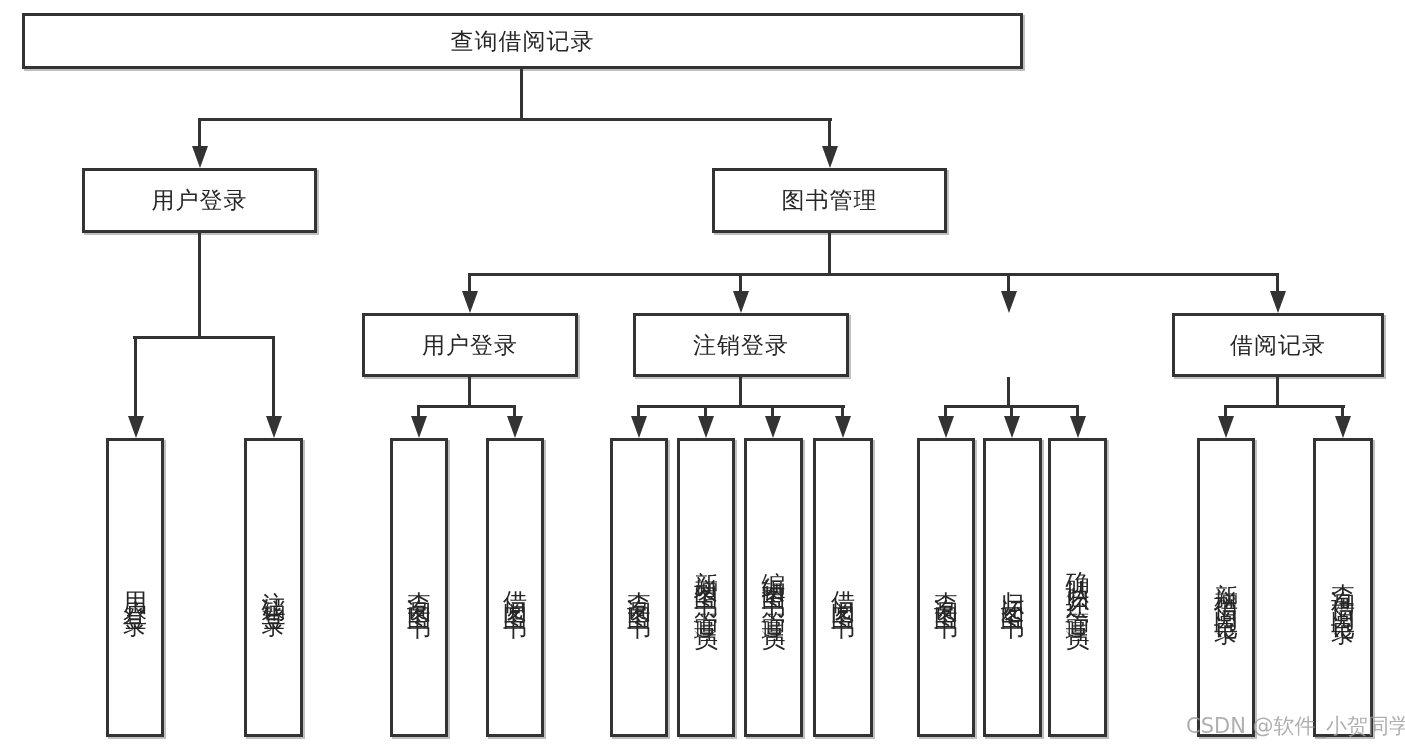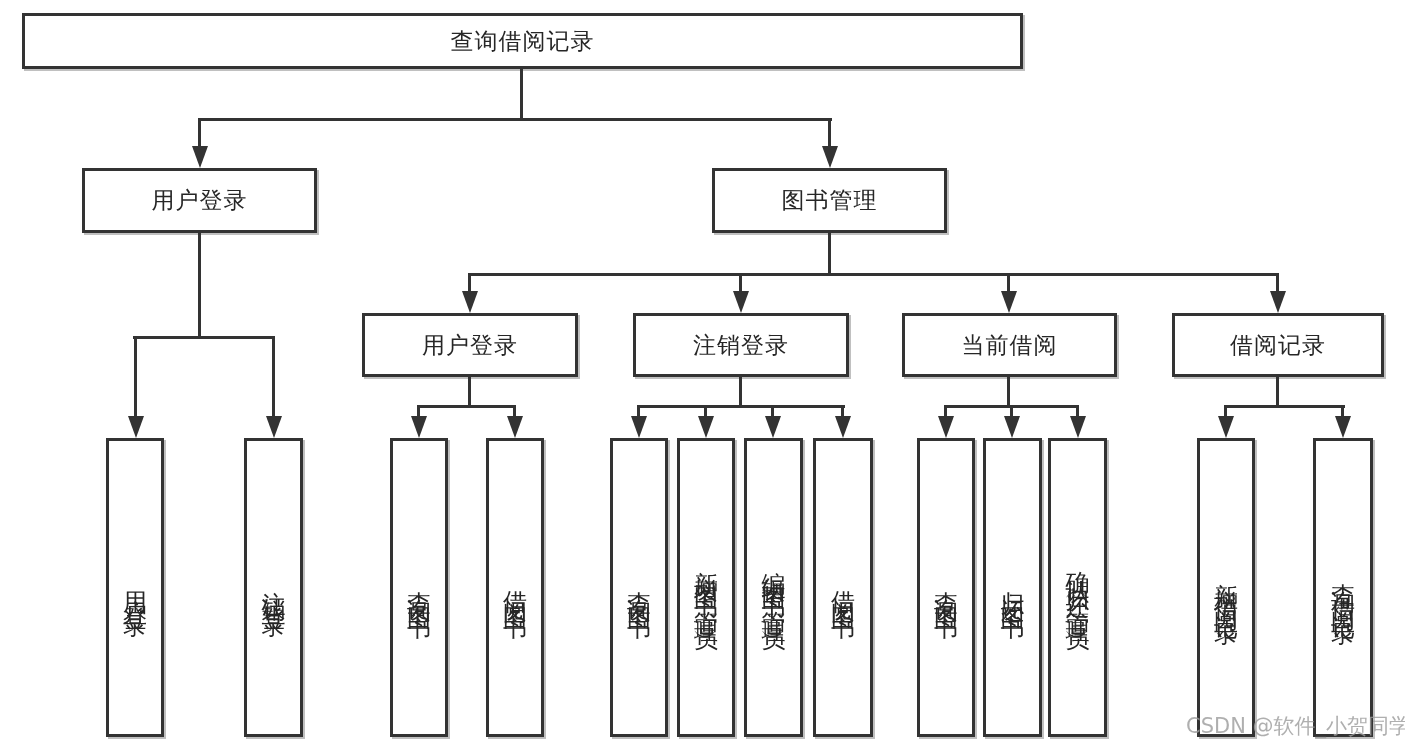--- a/index.html
+++ b/index.html
@@ -51,21 +51,20 @@
 
   <div class="line" style="left:828px;top:233px;width:3px;height:43px"></div>
   <div class="line" style="left:468px;top:273px;width:811px;height:3px"></div>
   <div class="arrow" style="left:468px;top:273px;height:18px"></div>
   <div class="arrow" style="left:739px;top:273px;height:18px"></div>
   <div class="arrow" style="left:1007px;top:273px;height:18px"></div>
   <div class="arrow" style="left:1276px;top:273px;height:18px"></div>
 
   <div class="box" style="left:362px;top:313px;width:216px;height:64px">用户登录</div>
   <div class="box" style="left:633px;top:313px;width:216px;height:64px">注销登录</div>
-  <div class="box" style="left:902px;top:313px;width:215px;height:64px">当前借阅</div>
   <div class="box" style="left:1172px;top:313px;width:212px;height:64px">借阅记录</div>
 
   <div class="line" style="left:468px;top:377px;width:3px;height:31px"></div>
   <div class="line" style="left:417px;top:405px;width:99px;height:3px"></div>
   <div class="arrow" style="left:417px;top:405px;height:11px"></div>
   <div class="arrow" style="left:513px;top:405px;height:11px"></div>
 
   <div class="line" style="left:739px;top:377px;width:3px;height:31px"></div>
   <div class="line" style="left:637px;top:405px;width:208px;height:3px"></div>
   <div class="arrow" style="left:637px;top:405px;height:11px"></div>

